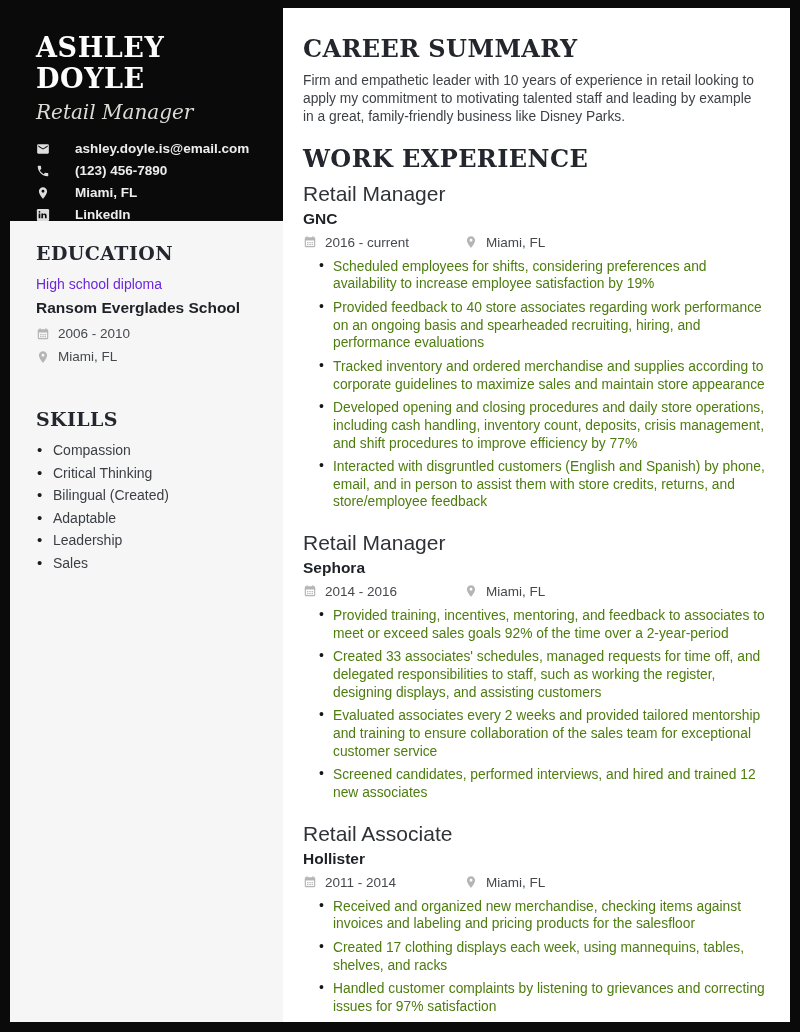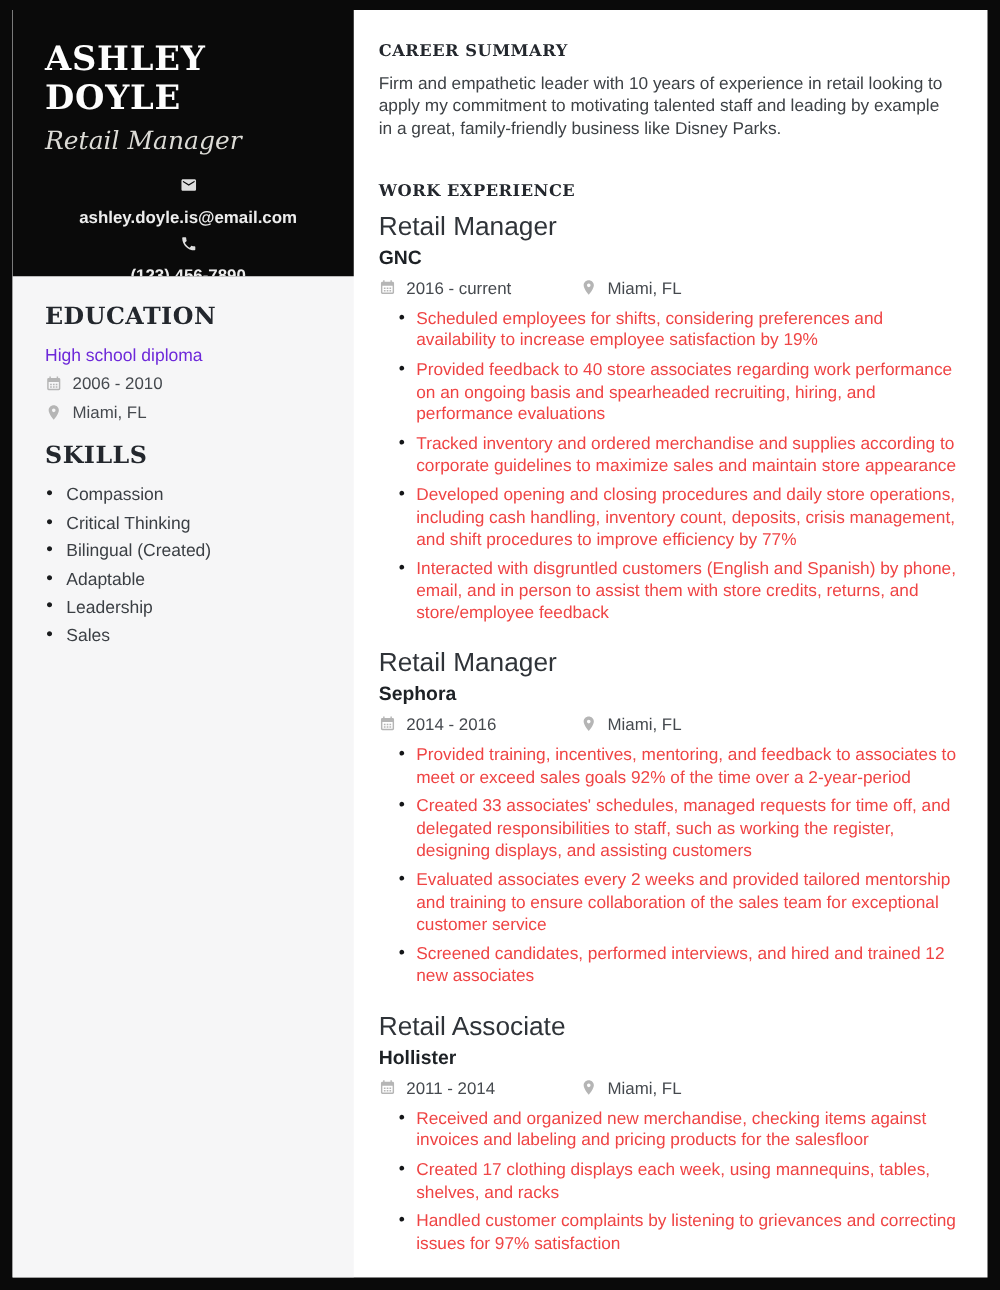--- a/index.html
+++ b/index.html
@@ -11,58 +11,58 @@
 
   
   .sidebar { width:273px; flex-shrink:0; background:#f6f6f7; }
 
   .id-block { background:#0a0a0a; color:#ffffff; height:213px; padding:24px 18px 0 26px; overflow:hidden; }
   .person-name { font-family:"DejaVu Serif", serif; font-weight:bold; font-size:27px;
                  letter-spacing:0.6px; color:#fdfdfd; line-height:1.15; }
   .person-title { font-family:"DejaVu Serif", serif; font-style:italic; font-size:20px;
                   color:#dcdbd6; margin-top:6px; }
   .contact { list-style:none; margin-top:17px; }
-  .contact li { display:flex; align-items:center; gap:11px; margin-bottom:7px;
-                font-size:13.5px; font-weight:600; color:#ededed;flex-direction:column; }
+  .contact li { display:flex; align-items:center; gap:25px; margin-bottom:7px;
+                font-size:13.5px; font-weight:600; color:#ededed; }
   .contact .ic { display:inline-flex; width:14px; height:14px; color:#dedede; flex-shrink:0; }
   .contact a { color:#ededed; text-decoration:underline; text-underline-offset:2px; }
 
   .side-content { padding:21px 18px 0 26px; }
   .side-heading { font-family:"DejaVu Serif", serif; font-weight:bold; font-size:19px;
                   color:#23272d; letter-spacing:0.4px; margin-bottom:12px; }
   .degree { font-size:14px; color:#6d28d9; margin-bottom:7px; }
   .school { font-size:15.5px; font-weight:bold; color:#1e2226; margin-bottom:9px; }
   .meta-row { display:flex; align-items:center; gap:8px; font-size:13.5px; color:#45494e; margin-bottom:8px; }
   .meta-row .ic { display:inline-flex; width:14px; height:14px; color:#b5b5b5; flex-shrink:0; }
 
-  .skills-block { margin-top:16px; }
+  .skills-block { margin-top:44px; }
   .skills { list-style:none; }
   .skills li { position:relative; padding-left:17px; font-size:14px; color:#3b3f44; margin-bottom:6.5px; }
   .skills li::before { content:"•"; position:absolute; left:1px; top:-1px; color:#1a1c1e; font-size:15px; }
 
   
   .main { flex:1; padding:26px 25px 0 20px; }
-  .main-heading { font-family:"DejaVu Serif", serif; font-weight:bold; font-size:13px;
+  .main-heading { font-family:"DejaVu Serif", serif; font-weight:bold; font-size:24px;
                   color:#23272d; letter-spacing:0.4px; margin-bottom:9px; }
   .summary { font-size:13.8px; line-height:1.32; color:#3e4246; }
-  .work-block { margin-top:33px; }
+  .work-block { margin-top:17px; }
 
   .job { margin-top:20px; }
   .job:first-of-type { margin-top:2px; }
   .job-title { font-size:21px; color:#2f3338; font-weight:400; }
   .company { font-size:15.5px; font-weight:bold; color:#1d2125; margin-top:4px; }
   .meta { display:flex; align-items:center; margin-top:7px; font-size:13.5px; color:#45494e; }
   .meta .grp { display:flex; gap:8px; }
   .meta .date { min-width:143px; }
   .meta .loc  { margin-left:18px; }
   .meta .ic { display:inline-flex; width:14px; height:14px; color:#b5b5b5; flex-shrink:0; }
 
   .bullets { list-style:none; margin-top:8px; padding-left:16px; }
   .bullets li { position:relative; padding-left:14px; margin-bottom:6px;
-                font-size:13.8px; line-height:1.28; color:#ef4444; }
+                font-size:13.8px; line-height:1.28; color:#4d7c0f; }
   .bullets li::before { content:"•"; position:absolute; left:0; top:-1px; color:#141618; font-size:14px; }
 
   svg { width:100%; height:100%; display:block; }
 </style>
 </head>
 <body>
 
 <div class="frame">
   <div class="page">
 
@@ -107,20 +107,21 @@
             <a href="#">LinkedIn</a>
           </li>
         </ul>
       </header>
 
       <div class="side-content">
 
         <section>
           <h2 class="side-heading">EDUCATION</h2>
           <div class="degree">High school diploma</div>
+          <div class="school">Ransom Everglades School</div>
           <div class="meta-row">
             <span class="ic">
               <svg viewBox="0 0 24 24" fill="currentColor">
                   <path d="M19 4h-1V2h-2v2H8V2H6v2H5a2 2 0 0 0-2 2v13a2 2 0 0 0 2 2h14a2 2 0 0 0 2-2V6a2 2 0 0 0-2-2zm0 15H5V9.5h14V19zM7 12h2.3v2H7v-2zm3.9 0h2.3v2h-2.3v-2zm3.8 0H17v2h-2.3v-2zM7 15.4h2.3v2H7v-2zm3.9 0h2.3v2h-2.3v-2zm3.8 0H17v2h-2.3v-2z"></path>
                 </svg>
             </span>
             <span>2006 - 2010</span>
           </div>
           <div class="meta-row">
             <span class="ic">

